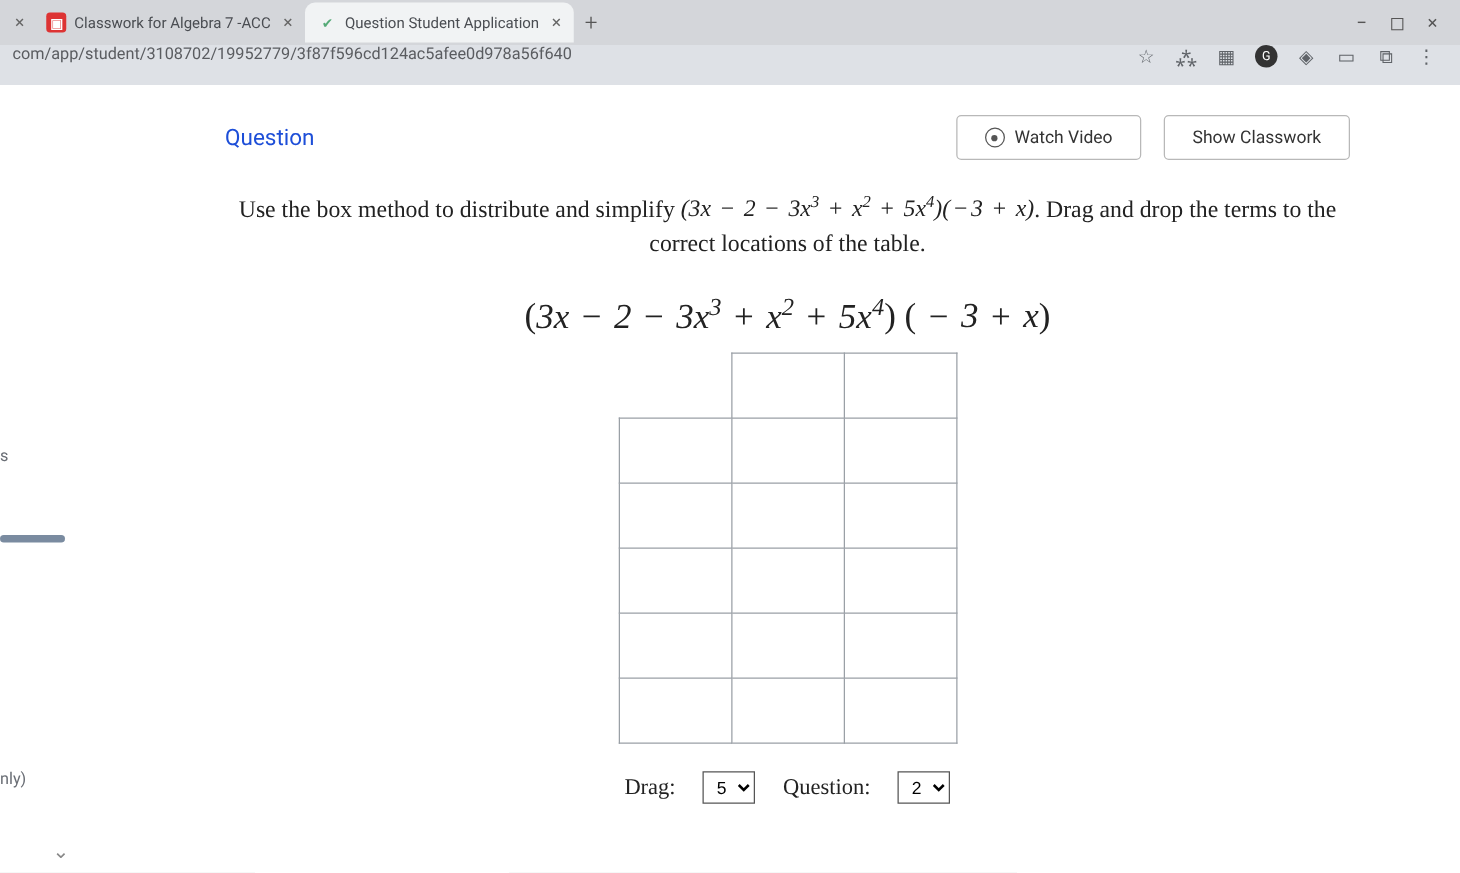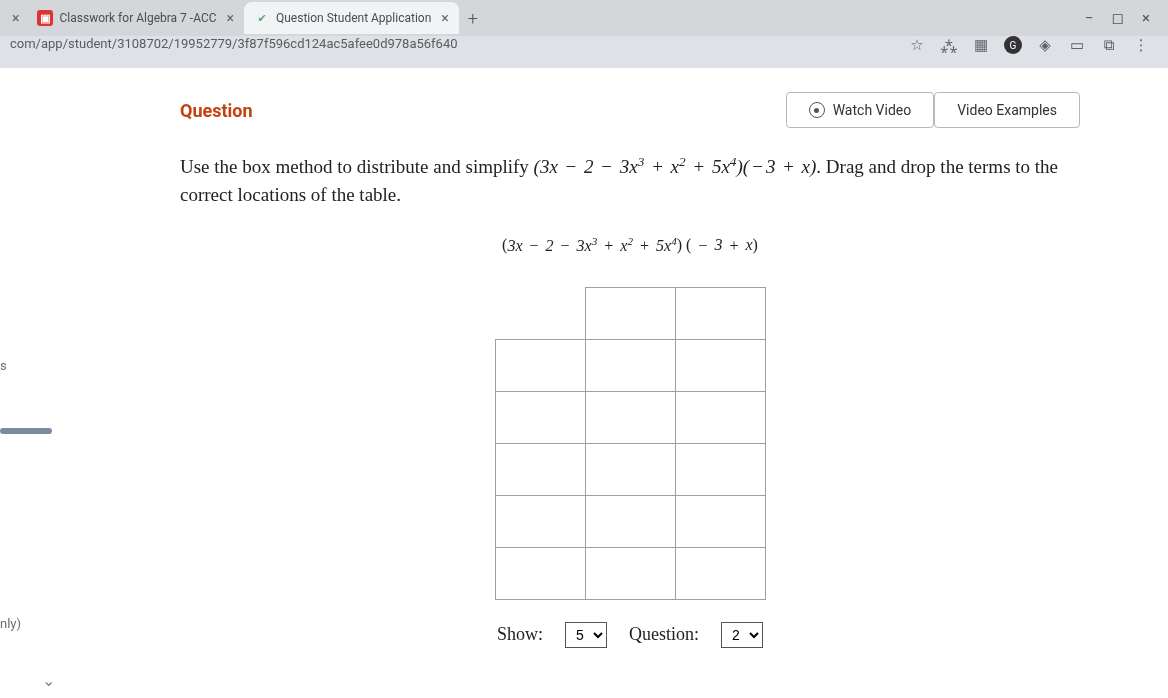--- a/index.html
+++ b/index.html
@@ -88,26 +88,27 @@
     margin-left: 180px;
     width: 900px;
   }
   .header-row {
     display: flex;
     align-items: center;
     margin-bottom: 24px;
   }
   .question-label {
     font-size: 18px;
-    font-weight: 700;
-    color: #c2410c;
+    font-weight: 400;
+    color: #1d4ed8;
   }
   .header-buttons {
     margin-left: auto;
     display: flex;
+    gap: 18px;
   }
   .btn {
     border: 1px solid #b8b8b8;
     background: #fff;
     padding: 9px 22px;
     font-size: 14px;
     color: #333;
     border-radius: 4px;
     display: flex;
     align-items: center;
@@ -119,33 +120,34 @@
   }
   .btn .circ-icon::after{
     content:""; width:5px; height:5px; background:#555; border-radius:50%;
   }
   .prompt {
     font-family: Georgia, 'Times New Roman', serif;
     font-size: 19px;
     color: #222;
     line-height: 1.45;
     margin-bottom: 26px;
+    text-align: center;
   }
   .math {
     font-family: Georgia, 'Times New Roman', serif;
     font-style: italic;
   }
   .math .op { font-style: normal; padding: 0 3px;}
   .math sup { font-size: 0.7em; }
   .expr-row {
     text-align: center;
     font-family: Georgia, 'Times New Roman', serif;
-    font-size: 16px;
+    font-size: 28px;
     color: #222;
-    margin-bottom: 32px;
+    margin-bottom: 12px;
   }
   .expr-row .lit { font-style: normal; }
   .grid-wrap {
     display: flex;
     justify-content: center;
     margin-bottom: 22px;
   }
   table.box-grid { border-collapse: collapse; }
   table.box-grid td {
     border: 1px solid #9aa0a6;
@@ -238,21 +240,21 @@
 
   <div class="content">
     <div class="header-row">
       <div class="question-label">Question</div>
       <div class="header-buttons">
         <div class="btn">
           <span class="circ-icon"></span>
           <span>Watch Video</span>
         </div>
         <div class="btn">
-          <span>Video Examples</span>
+          <span>Show Classwork</span>
         </div>
       </div>
     </div>
 
     <div class="prompt">
       <span>Use the box method to distribute and simplify </span><span class="math">(3x <span class="op">−</span> 2 <span class="op">−</span> 3x<sup>3</sup> <span class="op">+</span> x<sup>2</sup> <span class="op">+</span> 5x<sup>4</sup>)(<span class="op">−</span>3 <span class="op">+</span> x)</span><span>. Drag and drop the terms to the correct locations of the table.</span>
     </div>
 
     <div class="expr-row">
       <span class="lit">(</span><span class="math">3x <span class="op">−</span> 2 <span class="op">−</span> 3x<sup>3</sup> <span class="op">+</span> x<sup>2</sup> <span class="op">+</span> 5x<sup>4</sup></span><span class="lit">) ( </span><span class="math"><span class="op">−</span> 3 <span class="op">+</span> x</span><span class="lit">)</span>
@@ -289,19 +291,19 @@
         <tr>
               <td class="row-head"></td>
               <td></td>
               <td></td>
             </tr>
       </tbody>
         </table>
     </div>
 
     <div class="controls-row">
-      <span>Show:</span>
+      <span>Drag:</span>
       <select class="sel"><option>5</option></select>
       <span>Question:</span>
       <select class="sel"><option>2</option></select>
     </div>
   </div>
 </div>
 
 </body></html>

